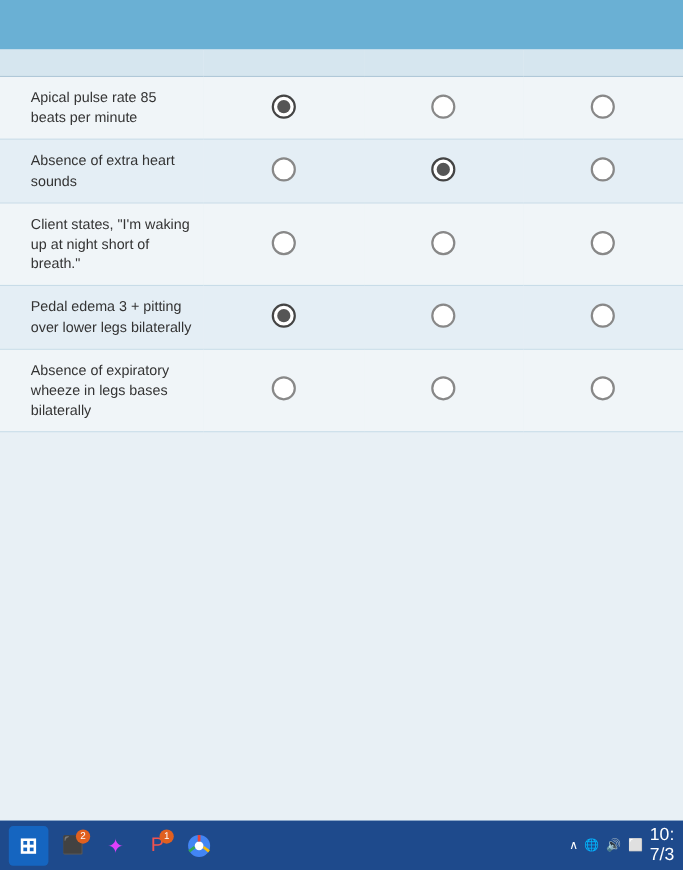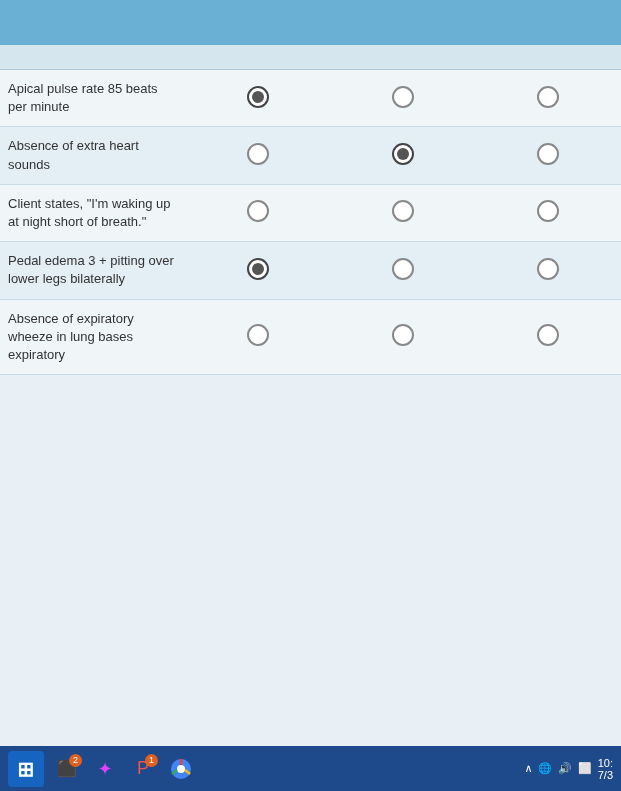--- a/index.html
+++ b/index.html
@@ -58,21 +58,21 @@
       background: #e4eef5;
     }
 
     tbody td {
       padding: 10px 8px;
       vertical-align: middle;
       color: #333;
     }
 
     tbody td:first-child {
-      padding-left: 8px;
+      padding-left: 28px;
       width: 185px;
       font-size: 13px;
       line-height: 1.4;
     }
 
     .radio-cell {
       text-align: center;
       width: 145px;
     }
 
@@ -157,21 +157,21 @@
     .taskbar-right {
       display: flex;
       align-items: center;
       gap: 6px;
       color: white;
       font-size: 11px;
     }
 
     .taskbar-time {
       text-align: right;
-      font-size: 11px;
+      font-size: 16px;
       color: white;
     }
 
     .start-btn {
       width: 36px;
       height: 36px;
       background: #1565c0;
       border-radius: 4px;
       display: flex;
       align-items: center;
@@ -215,21 +215,21 @@
           <td class="radio-cell"><span class="radio-outer"></span></td>
           <td class="radio-cell"><span class="radio-outer"></span></td>
         </tr>
         <tr>
           <td>Pedal edema 3 + pitting over lower legs bilaterally</td>
           <td class="radio-cell"><span class="radio-outer selected"></span></td>
           <td class="radio-cell"><span class="radio-outer"></span></td>
           <td class="radio-cell"><span class="radio-outer"></span></td>
         </tr>
         <tr>
-          <td>Absence of expiratory wheeze in lung bases expiratory</td>
+          <td>Absence of expiratory wheeze in legs bases bilaterally</td>
           <td class="radio-cell"><span class="radio-outer"></span></td>
           <td class="radio-cell"><span class="radio-outer"></span></td>
           <td class="radio-cell"><span class="radio-outer"></span></td>
         </tr>
       </tbody>
   </table>
 </div>
 
 <div class="taskbar">
   <div class="taskbar-left">

